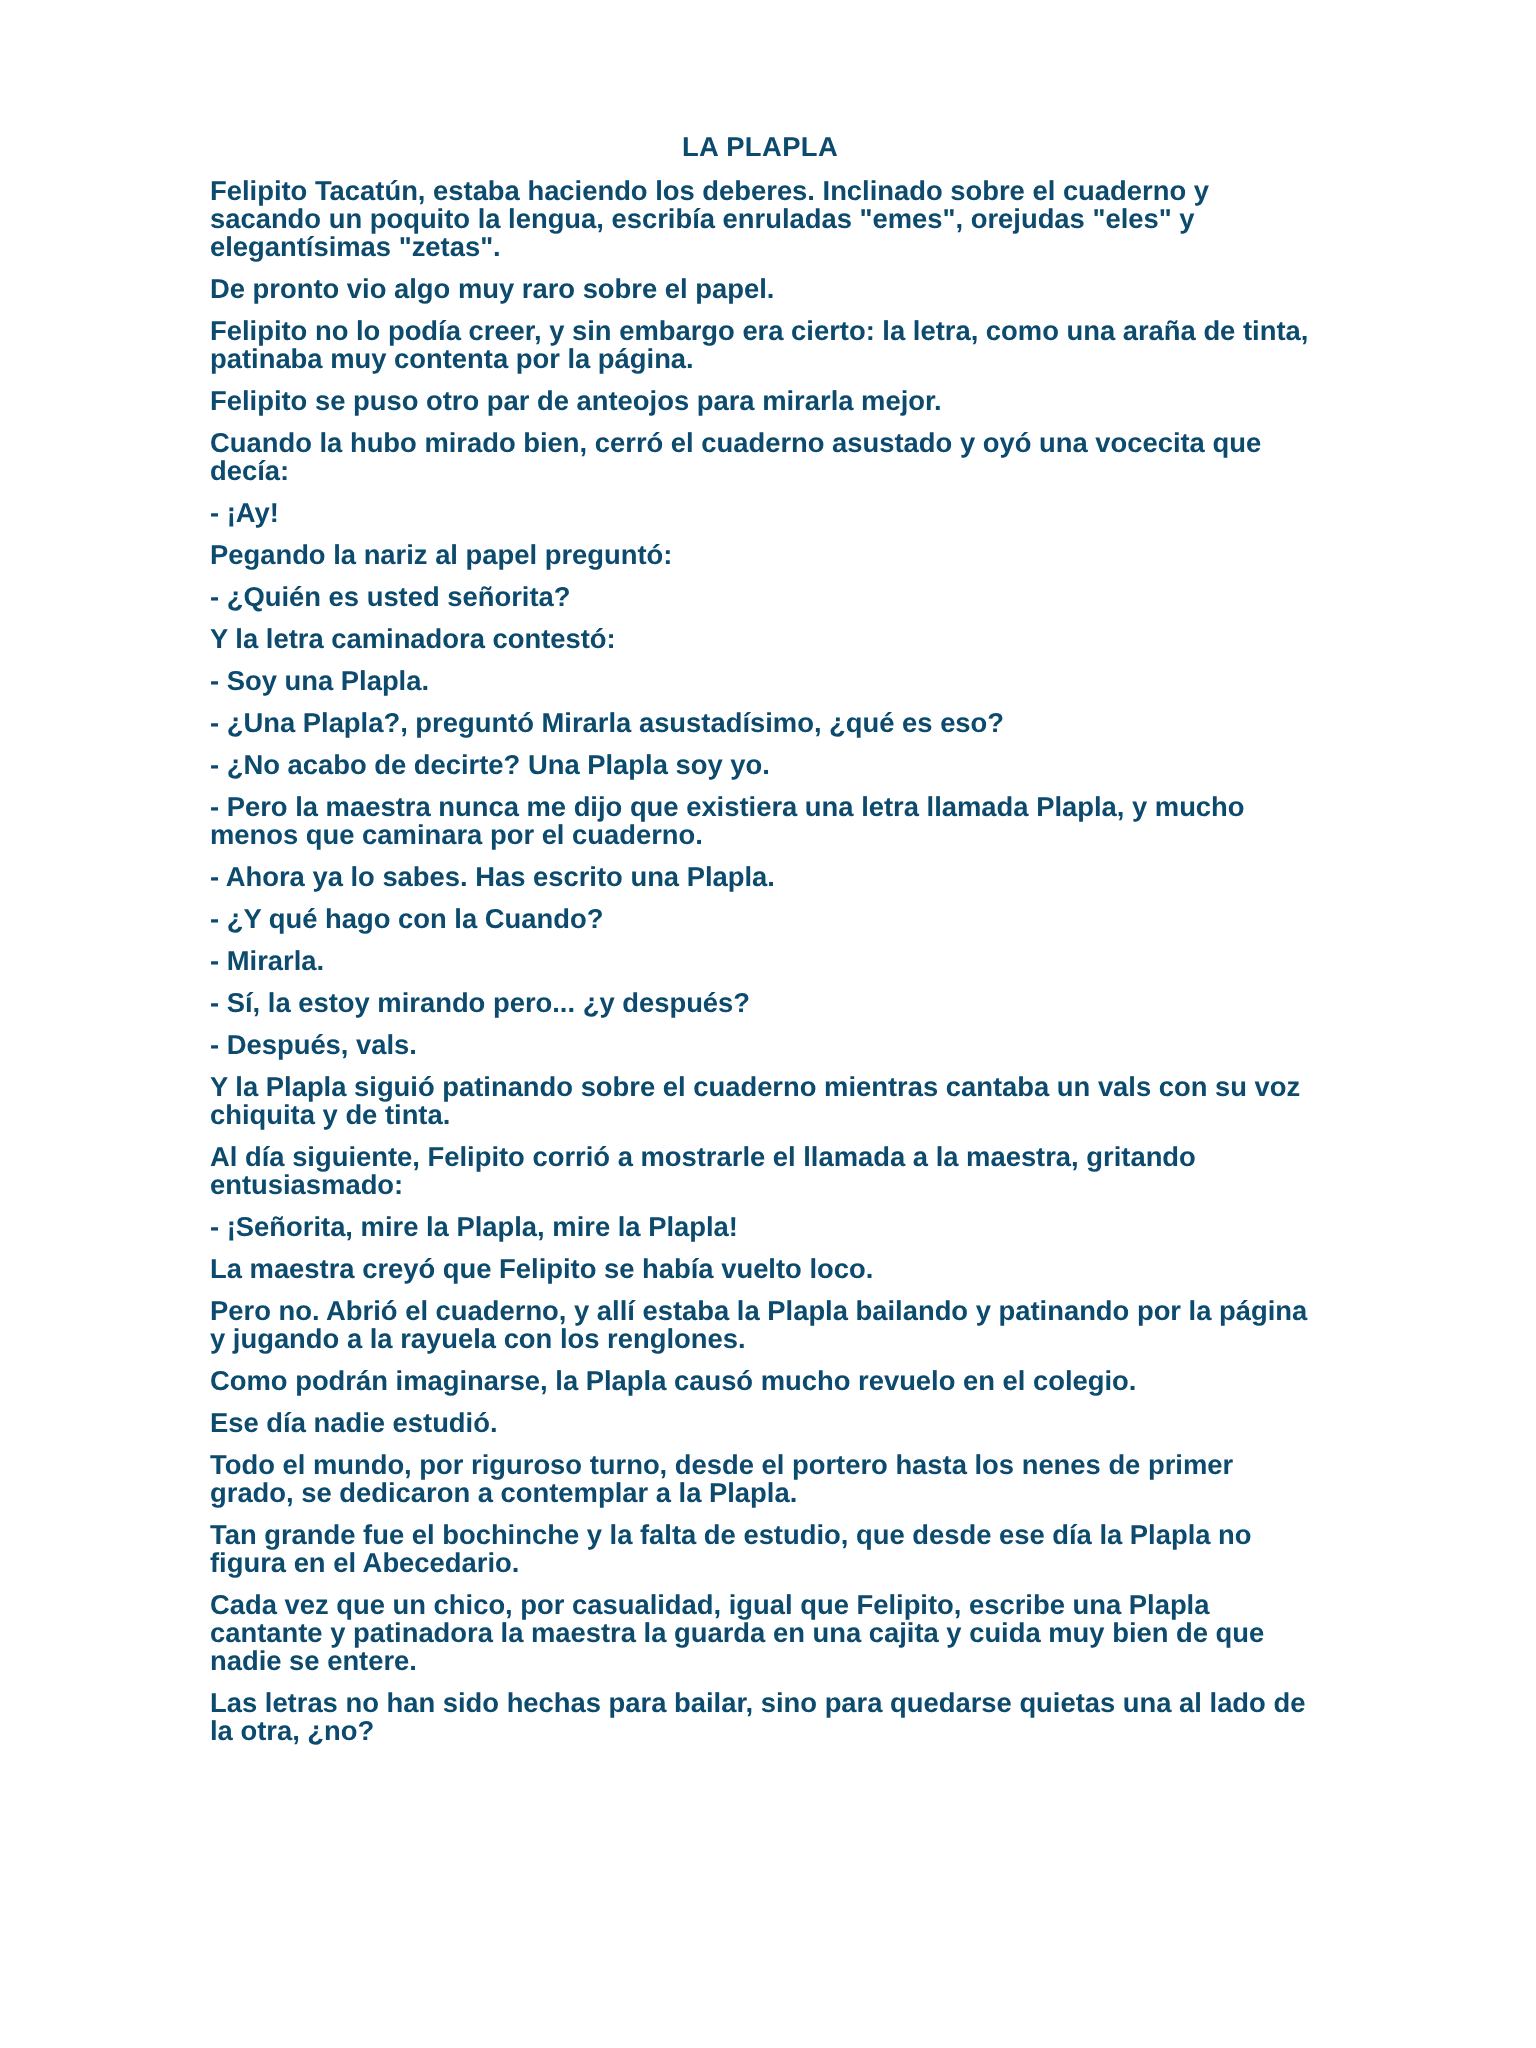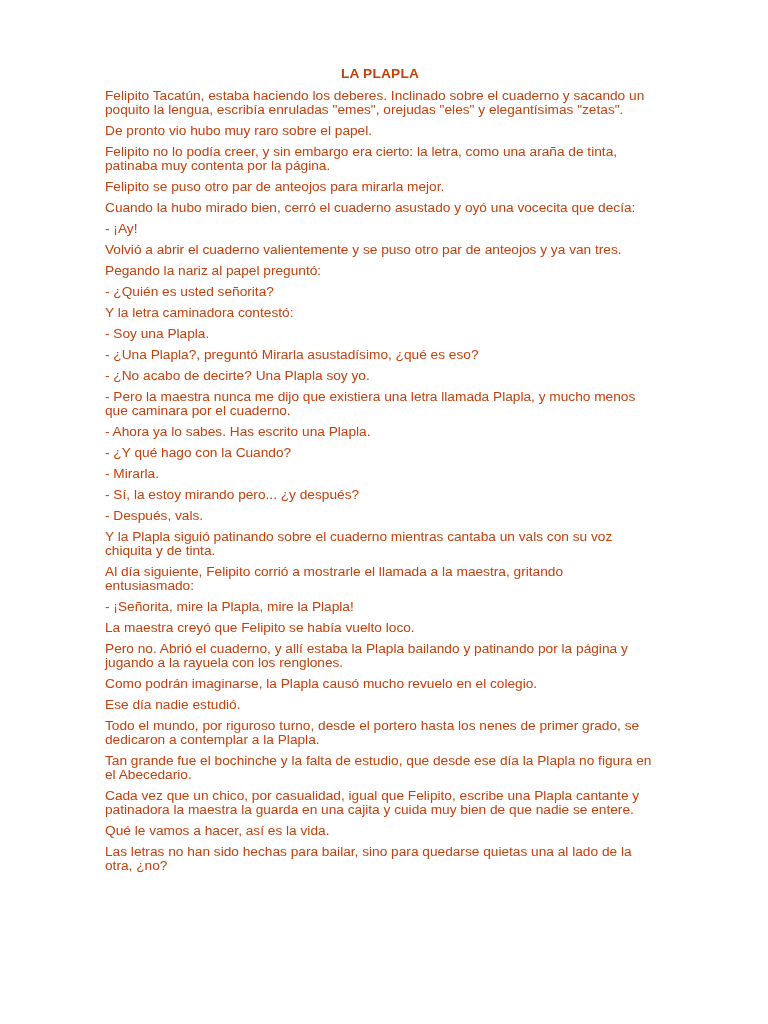--- a/index.html
+++ b/index.html
@@ -12,53 +12,52 @@
     height: 1024px;
     overflow: hidden;
     font-family: "Liberation Sans", sans-serif;
   }
   .page {
     box-sizing: border-box;
     width: 768px;
     height: 1024px;
     padding: 67px 113px 0 105px;
     background: #ffffff;
-    color: #c2410c;
+    color: #0c4a6e;
   }
   .doc-title {
     width: 550px;
     margin: 0 0 8px 0;
     font-size: 13.7px;
     line-height: 14px;
     font-weight: bold;
     text-align: center;
     letter-spacing: 0.2px;
   }
   .para {
     width: 550px;
     margin: 0 0 7px 0;
     font-size: 13.7px;
     line-height: 14px;
-    font-weight: normal;
+    font-weight: bold;
     text-align: left;
     word-spacing: normal;
   }
 </style>
 </head>
 <body>
 
 <div class="page">
   <h1 class="doc-title">LA PLAPLA</h1>
   <p class="para">Felipito Tacatún, estaba haciendo los deberes. Inclinado sobre el cuaderno y sacando un poquito la lengua, escribía enruladas "emes", orejudas "eles" y elegantísimas "zetas".</p>
-  <p class="para">De pronto vio hubo muy raro sobre el papel.</p>
+  <p class="para">De pronto vio algo muy raro sobre el papel.</p>
   <p class="para">Felipito no lo podía creer, y sin embargo era cierto: la letra, como una araña de tinta, patinaba muy contenta por la página.</p>
   <p class="para">Felipito se puso otro par de anteojos para mirarla mejor.</p>
   <p class="para">Cuando la hubo mirado bien, cerró el cuaderno asustado y oyó una vocecita que decía:</p>
   <p class="para">- ¡Ay!</p>
-  <p class="para">Volvió a abrir el cuaderno valientemente y se puso otro par de anteojos y ya van tres.</p>
   <p class="para">Pegando la nariz al papel preguntó:</p>
   <p class="para">- ¿Quién es usted señorita?</p>
   <p class="para">Y la letra caminadora contestó:</p>
   <p class="para">- Soy una Plapla.</p>
   <p class="para">- ¿Una Plapla?, preguntó Mirarla asustadísimo, ¿qué es eso?</p>
   <p class="para">- ¿No acabo de decirte? Una Plapla soy yo.</p>
   <p class="para">- Pero la maestra nunca me dijo que existiera una letra llamada Plapla, y mucho menos que caminara por el cuaderno.</p>
   <p class="para">- Ahora ya lo sabes. Has escrito una Plapla.</p>
   <p class="para">- ¿Y qué hago con la Cuando?</p>
   <p class="para">- Mirarla.</p>
@@ -67,15 +66,14 @@
   <p class="para">Y la Plapla siguió patinando sobre el cuaderno mientras cantaba un vals con su voz chiquita y de tinta.</p>
   <p class="para">Al día siguiente, Felipito corrió a mostrarle el llamada a la maestra, gritando entusiasmado:</p>
   <p class="para">- ¡Señorita, mire la Plapla, mire la Plapla!</p>
   <p class="para">La maestra creyó que Felipito se había vuelto loco.</p>
   <p class="para">Pero no. Abrió el cuaderno, y allí estaba la Plapla bailando y patinando por la página y jugando a la rayuela con los renglones.</p>
   <p class="para">Como podrán imaginarse, la Plapla causó mucho revuelo en el colegio.</p>
   <p class="para">Ese día nadie estudió.</p>
   <p class="para">Todo el mundo, por riguroso turno, desde el portero hasta los nenes de primer grado, se dedicaron a contemplar a la Plapla.</p>
   <p class="para">Tan grande fue el bochinche y la falta de estudio, que desde ese día la Plapla no figura en el Abecedario.</p>
   <p class="para">Cada vez que un chico, por casualidad, igual que Felipito, escribe una Plapla cantante y patinadora la maestra la guarda en una cajita y cuida muy bien de que nadie se entere.</p>
-  <p class="para">Qué le vamos a hacer, así es la vida.</p>
   <p class="para">Las letras no han sido hechas para bailar, sino para quedarse quietas una al lado de la otra, ¿no?</p>
 </div>
 
 </body></html>

